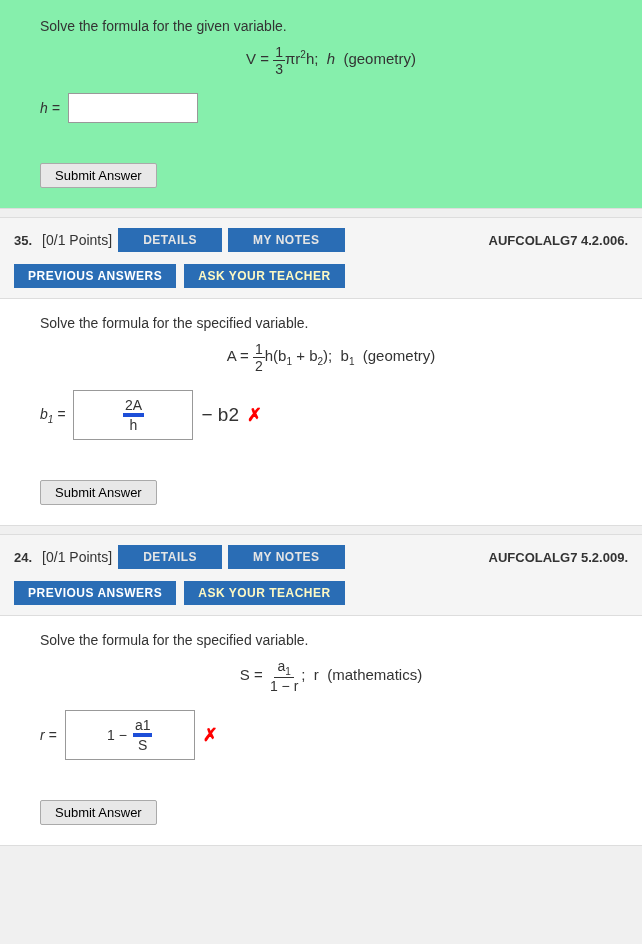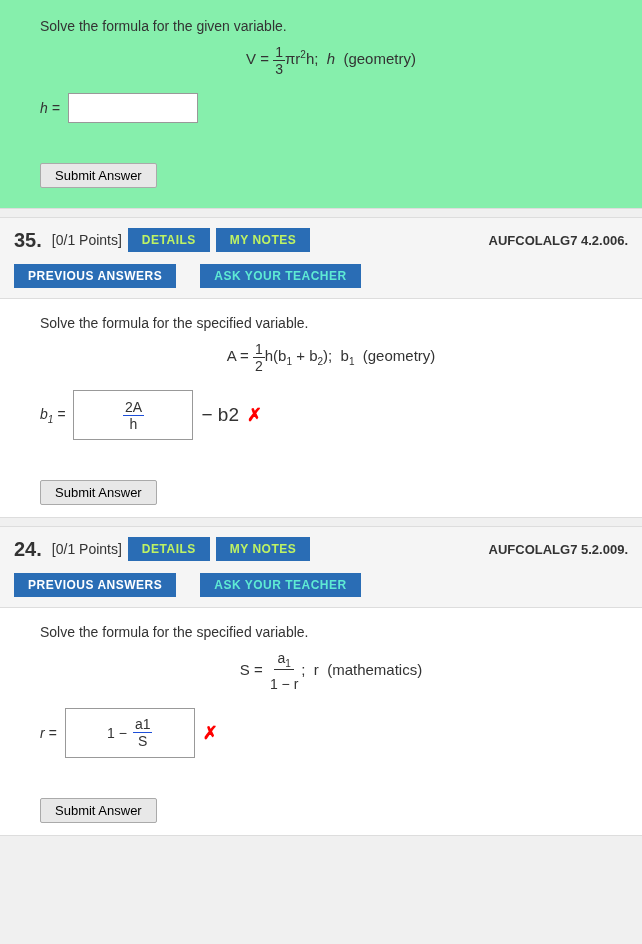--- a/index.html
+++ b/index.html
@@ -23,72 +23,72 @@
       padding: 10px 14px;
       display: flex;
       align-items: center;
       flex-wrap: wrap;
       gap: 6px;
       border-bottom: 1px solid #ddd;
     }
 
     .problem-number {
       font-weight: bold;
-      font-size: 20px;
+      font-size: 13px;
       margin-right: 4px;
     }
 
     .btn-details, .btn-mynotes {
       background: #2a6db5;
-      color: #bef264;
+      color: #e5e5e5;
       border: none;
-      padding: 5px 14px;
+      padding: 5px 25px;
       font-size: 12px;
       font-weight: bold;
       cursor: pointer;
       letter-spacing: 0.5px;
     }
 
     .btn-prev-answers {
       background: #2a6db5;
       color: #fff;
       border: none;
       padding: 5px 14px;
       font-size: 12px;
       font-weight: bold;
       cursor: pointer;
       letter-spacing: 0.5px;
     }
 
     .btn-ask-teacher {
       background: #2a6db5;
-      color: #5eead4;
+      color: #fef9c3;
       border: none;
       padding: 5px 14px;
       font-size: 12px;
       font-weight: bold;
       cursor: pointer;
       letter-spacing: 0.5px;
     }
 
     .problem-code {
       font-size: 13px;
       font-weight: bold;
       margin-left: auto;
     }
 
     .header-row2 {
       display: flex;
-      gap: 24px;
+      gap: 8px;
       margin-top: 6px;
       width: 100%;
     }
 
     .problem-body {
-      padding: 16px 40px 12px 40px;
+      padding: 16px 40px 20px 40px;
       background: #fff;
     }
 
     .problem-instruction {
       font-size: 14px;
       margin-bottom: 10px;
     }
 
     .formula-display {
       font-size: 15px;
@@ -133,21 +133,21 @@
     }
 
     .fraction {
       display: inline-flex;
       flex-direction: column;
       align-items: center;
       vertical-align: middle;
     }
 
     .fraction .numerator {
-      border-bottom: 1px solid #1d4ed8;
+      border-bottom: 4px solid #1d4ed8;
       padding: 0 2px;
       font-size: 14px;
     }
 
     .fraction .denominator {
       padding: 0 2px;
       font-size: 14px;
     }
 
     .x-mark {
@@ -239,21 +239,21 @@
     <div class="header-row2">
       <button class="btn-prev-answers">PREVIOUS ANSWERS</button>
       <button class="btn-ask-teacher">ASK YOUR TEACHER</button>
     </div>
   </div>
   <div class="problem-body">
     <div class="problem-instruction">Solve the formula for the specified variable.</div>
     <div class="formula-display">
       <span>S = <span class="fraction" style="display:inline-flex;flex-direction:column;align-items:center;vertical-align:middle;font-size:13px;">
             <span class="numerator" style="border-bottom:1px solid #333;padding:0 3px;">a<sub>1</sub></span>
-            <span class="denominator" style="padding:0 3px;margin-top:6px;">1 − r</span>
+            <span class="denominator" style="padding:0 3px;">1 − r</span>
           </span>;&nbsp;&nbsp;r&nbsp;&nbsp;(mathematics)</span>
     </div>
     <div class="answer-row">
       <span class="answer-label">r =</span>
       <div class="answer-box-fraction" style="min-width:130px;">
         <span style="margin-right:6px;">1 −</span>
         <span class="fraction">
           <span class="numerator">a1</span>
           <span class="denominator">S</span>
         </span>

